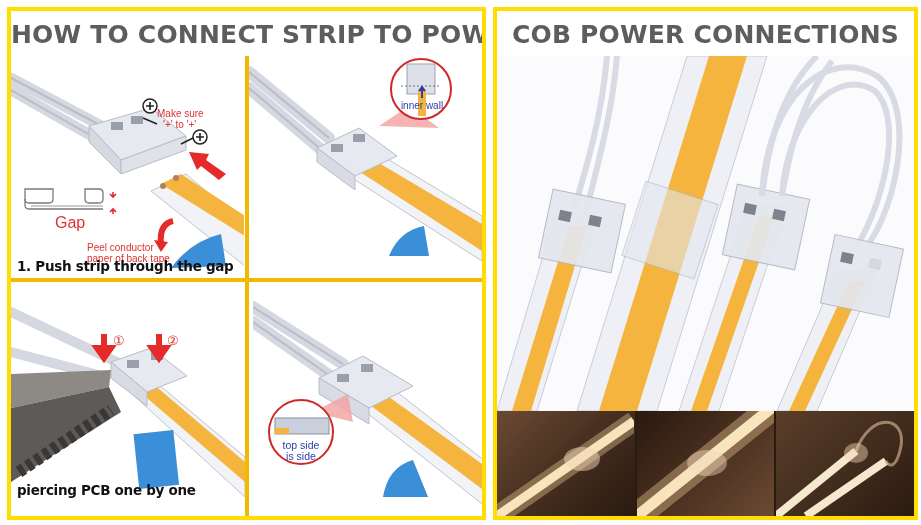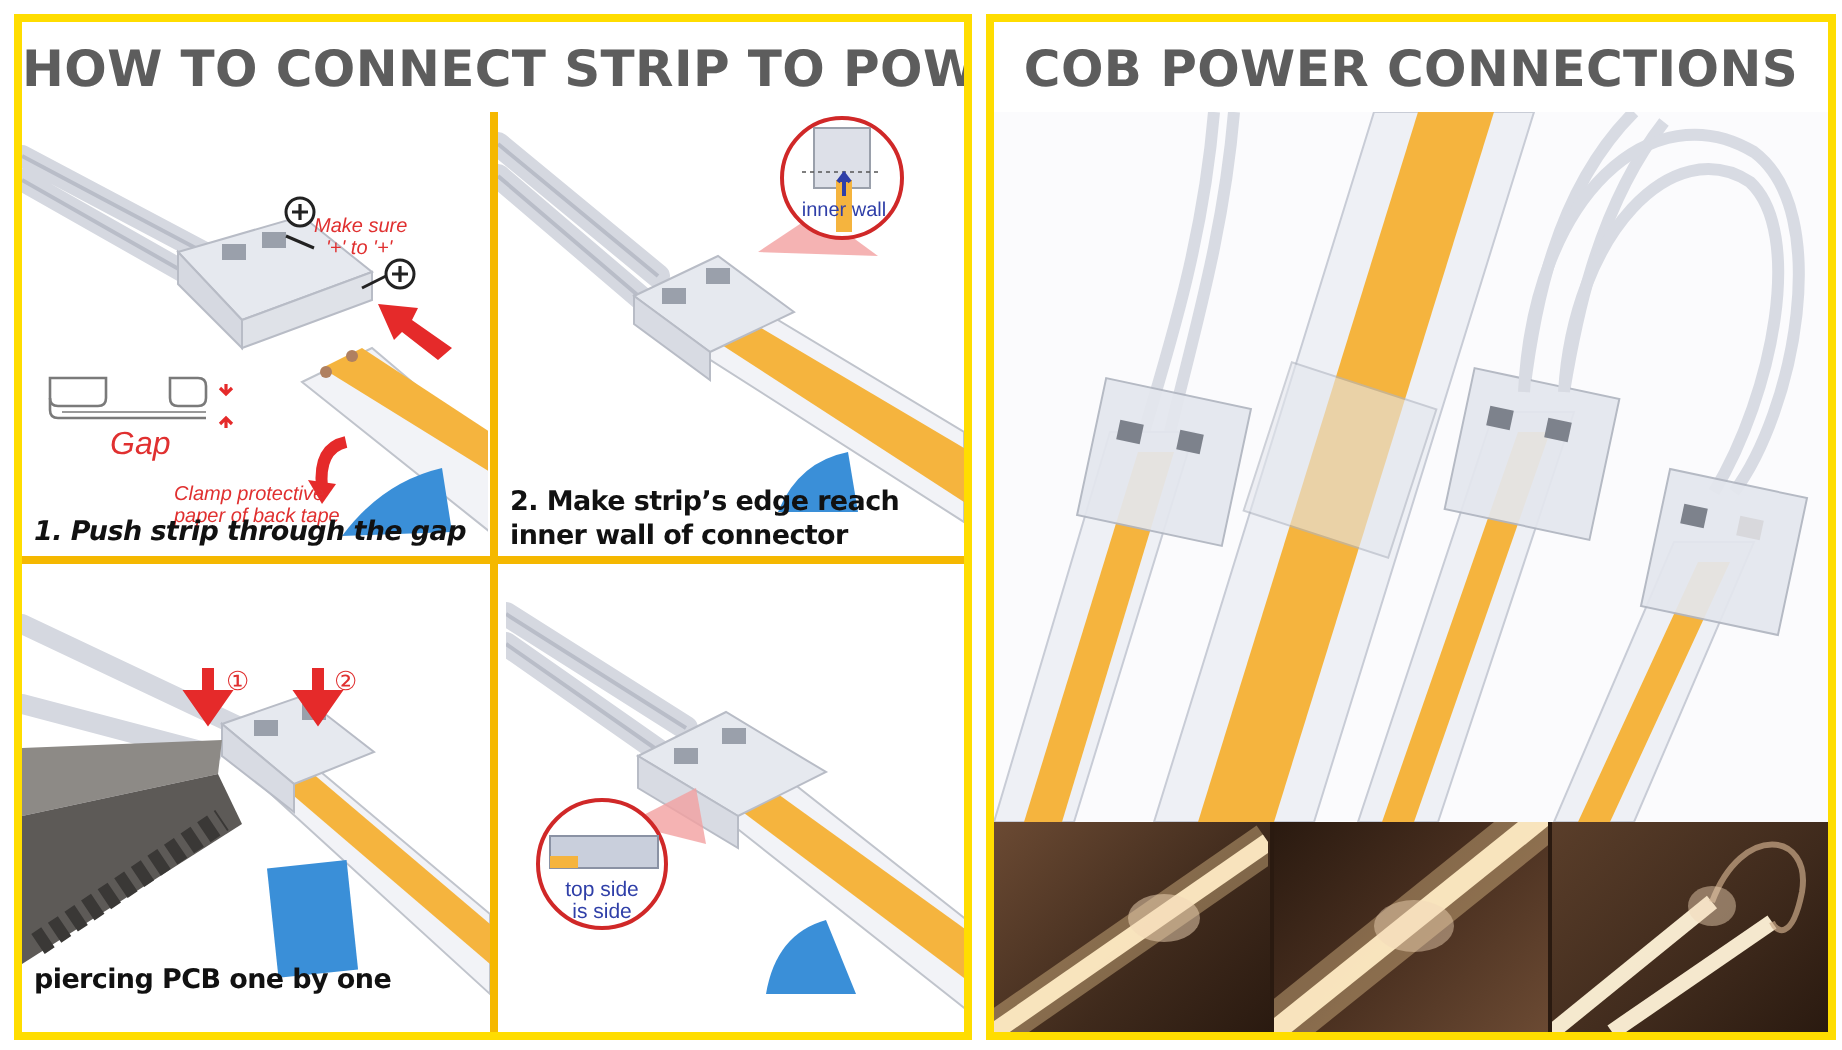--- a/index.html
+++ b/index.html
@@ -12,21 +12,21 @@
 
   .panel-title {
     position: absolute; left: 0; right: 0; top: 4px; height: 40px;
     text-align: center; font-family: "DejaVu Sans", sans-serif;
     font-weight: bold; font-size: 25px; letter-spacing: 0.2px;
     color: #5d5d5d; line-height: 40px; white-space: nowrap;
   }
 
   
   .step { position: absolute; background: #fff; overflow: hidden; }
-  #step-1 { left: 0; top: 45px; width: 233px; height: 222px; font-style: italic; }
+  #step-1 { left: 0; top: 45px; width: 233px; height: 222px; }
   #step-2 { left: 238px; top: 45px; width: 250px; height: 222px; }
   #step-3 { left: 0; top: 271px; width: 234px; height: 234px; }
   #step-4 { left: 242px; top: 271px; width: 264px; height: 234px; }
   .vdiv { position: absolute; left: 234px; top: 45px; width: 4px; height: 460px; background: #f5b800; }
   .hdiv { position: absolute; left: 0; top: 267px; width: 471px; height: 4px; background: #f5b800; }
 
   .caption {
     position: absolute; left: 6px; font-family: "DejaVu Sans", sans-serif;
     font-weight: bold; font-size: 13.5px; color: #111; line-height: 17px;
     white-space: nowrap; letter-spacing: -0.3px;
@@ -82,21 +82,21 @@
       <path d="M14 143 v6 q0 4 4 4 h74" fill="none" stroke="#7a7a7a" stroke-width="1.3"></path>
       <path d="M20 150 h72" stroke="#9a9a9a" stroke-width="1"></path>
       <path d="M102 136 v5 M99 138 l3 3 3 -3 M102 158 v-5 M99 156 l3 -3 3 3" stroke="#e52a2a" stroke-width="1.6" fill="none"></path>
     </svg>
     <div class="redtxt" style="left:146px;top:52px;">
       <div>Make sure</div>
       <div style="padding-left:6px;">'+' to '+'</div>
     </div>
     <div class="redtxt" style="left:44px;top:161px;font-size:16px;">Gap</div>
     <div class="redtxt" style="left:76px;top:186px;">
-      <div>Clamp protective</div>
+      <div>Peel conductor</div>
       <div>paper of back tape</div>
     </div>
     <div class="caption" style="top:202px;">
       <div>1. Push strip through the gap</div>
     </div>
   </div>
 
   <div class="step" id="step-2">
     <svg width="233" height="222" viewBox="0 0 233 222">
       <path d="M0 16 L80 82 M0 32 L75 96" stroke="#d5d8e0" stroke-width="12" stroke-linecap="round"></path>
@@ -113,24 +113,20 @@
       <rect x="104" y="78" width="12" height="8" fill="#9aa0ab"></rect>
 
       <polygon points="130,70 160,50 190,72" fill="#f2a0a0" opacity="0.8"></polygon>
       <circle cx="172" cy="33" r="30" fill="#fff" stroke="#d02828" stroke-width="2"></circle>
       <rect x="158" y="8" width="28" height="30" fill="#dde0e8" stroke="#9aa0ab"></rect>
       <rect x="169" y="34" width="8" height="26" fill="#f5b43e"></rect>
       <path d="M152 30 h40" stroke="#555" stroke-dasharray="2 2" stroke-width="0.8"></path>
       <path d="M173 42 v-10 M170 35 l3 -4 3 4" stroke="#2f3fa8" stroke-width="2" fill="#2f3fa8"></path>
     </svg>
     <div class="bluetxt" style="left:150px;top:44px;width:46px;">inner wall</div>
-    <div class="caption" style="top:187px;">
-      <div>2. Make strip’s edge reach</div>
-      <div>inner wall of connector</div>
-    </div>
   </div>
 
   <div class="step" id="step-3">
     <svg width="234" height="234" viewBox="0 0 234 234">
       <path d="M0 30 L110 82 M0 70 L95 95" stroke="#d5d8e0" stroke-width="10" stroke-linecap="round"></path>
 
       <polygon points="108,100 128,86 234,175 234,215" fill="#f2f3f7" stroke="#c0c4cc"></polygon>
       <polygon points="115,98 128,90 234,180 234,200" fill="#f5b43e"></polygon>
 
       <rect x="125" y="150" width="40" height="55" fill="#3a8fd8" transform="rotate(-6 145 175)"></rect>

